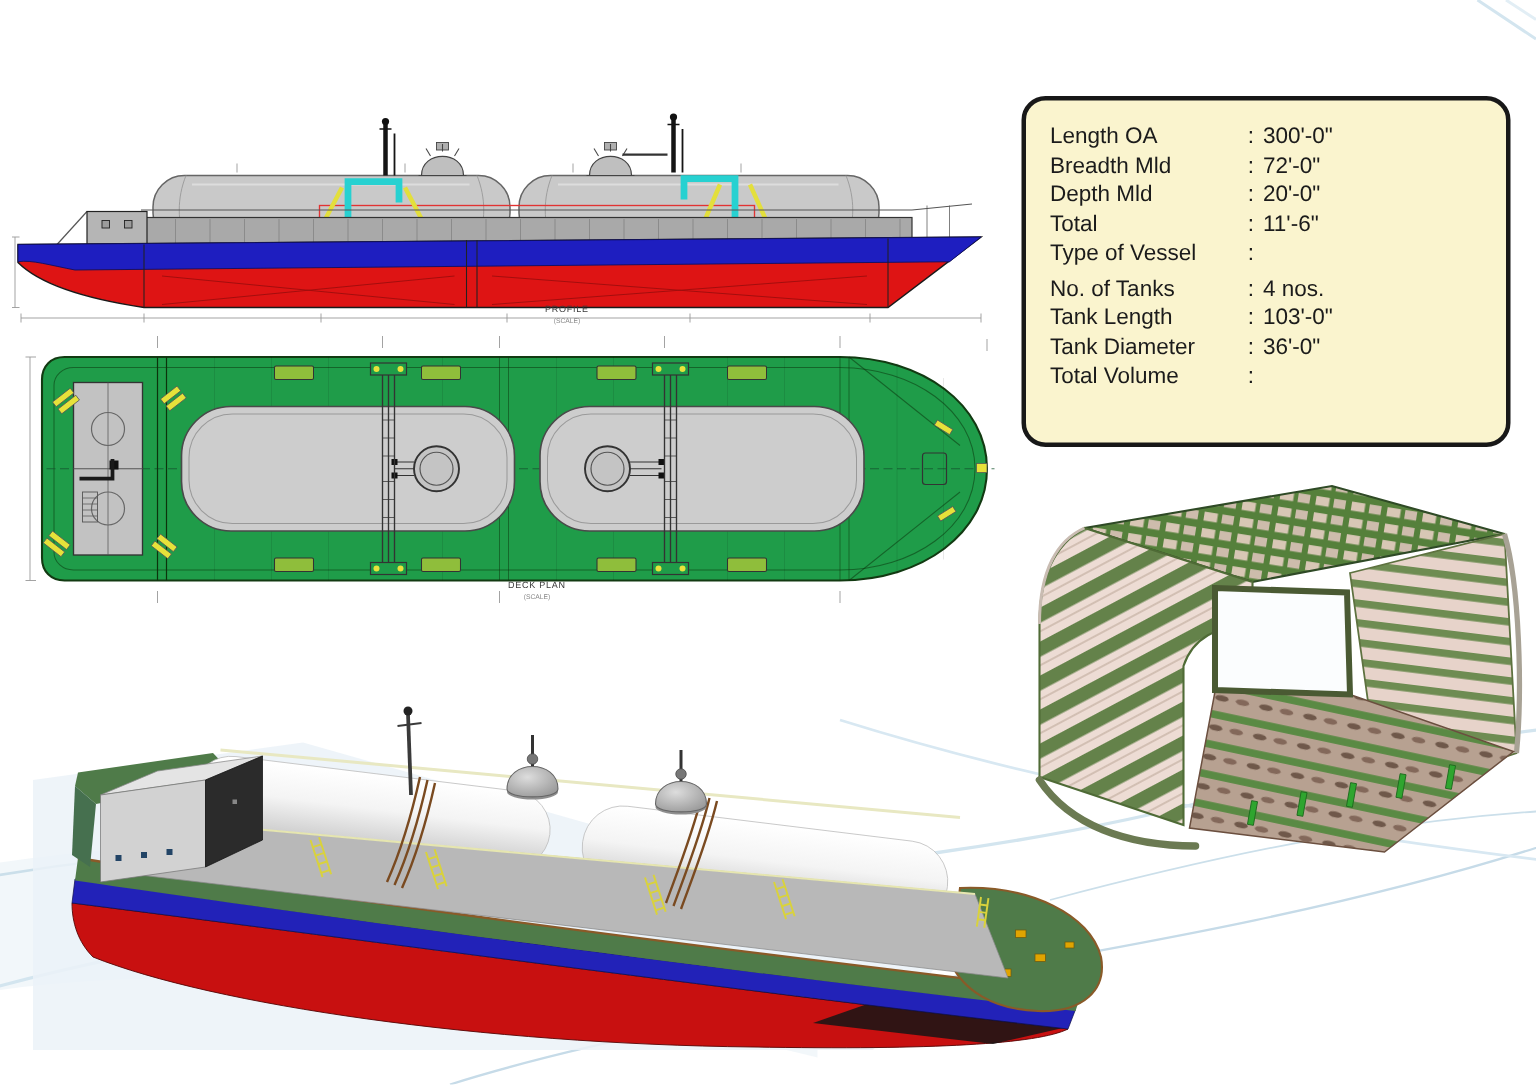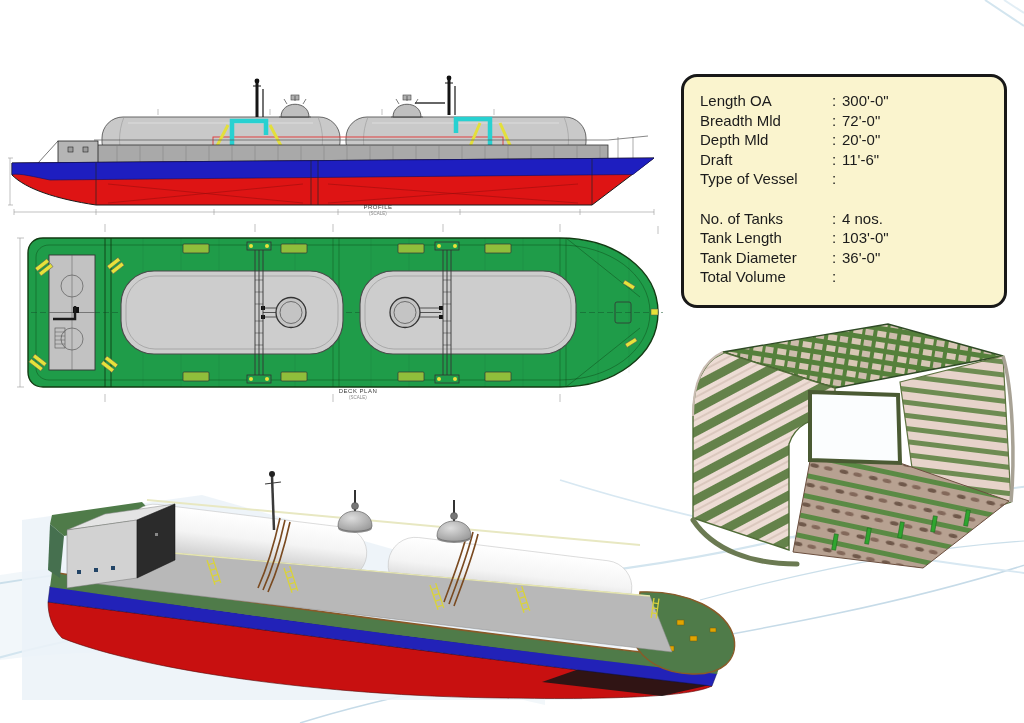--- a/index.html
+++ b/index.html
@@ -5,27 +5,27 @@
   html,body{margin:0;padding:0;}
   body{
     width:1024px;height:723px;position:relative;overflow:hidden;
     background:#ffffff;font-family:"Liberation Sans", sans-serif;
   }
   svg{display:block;}
   .abs{position:absolute;}
 
   
   #spec-panel{
-    position:absolute;left:681px;top:74px;width:326px;height:234px;
+    position:absolute;left:681px;top:64px;width:326px;height:234px;
     background:#FAF4CE;border:3px solid #181818;border-radius:16px;
     box-sizing:border-box;padding:14px 10px 0 16px;
   }
   .spec-row{display:grid;grid-template-columns:126px 16px 1fr;
     font-size:15px;line-height:19.5px;color:#1b1b1b;}
-  .spec-row.gap{margin-top:20px;}
+  .spec-row.gap{margin-top:4px;}
   .spec-row .sc{text-align:center;}
 
   
   .draw-label{position:absolute;text-align:center;color:#3a3a3a;}
   .draw-label .t{display:block;font-size:6px;line-height:7px;letter-spacing:.5px;}
   .draw-label .s{display:block;font-size:4.5px;line-height:5px;color:#8a8a8a;}
 </style>
 </head>
 <body>
 
@@ -536,21 +536,21 @@
         <span class="sl">Breadth Mld</span>
         <span class="sc">:</span>
         <span class="sv">72'-0"</span>
       </div>
       <div class="spec-row">
         <span class="sl">Depth Mld</span>
         <span class="sc">:</span>
         <span class="sv">20'-0"</span>
       </div>
       <div class="spec-row">
-        <span class="sl">Draft</span>
+        <span class="sl">Total</span>
         <span class="sc">:</span>
         <span class="sv">11'-6"</span>
       </div>
       <div class="spec-row">
         <span class="sl">Type of Vessel</span>
         <span class="sc">:</span>
       </div>
       <div class="spec-row gap">
         <span class="sl">No. of Tanks</span>
         <span class="sc">:</span>

